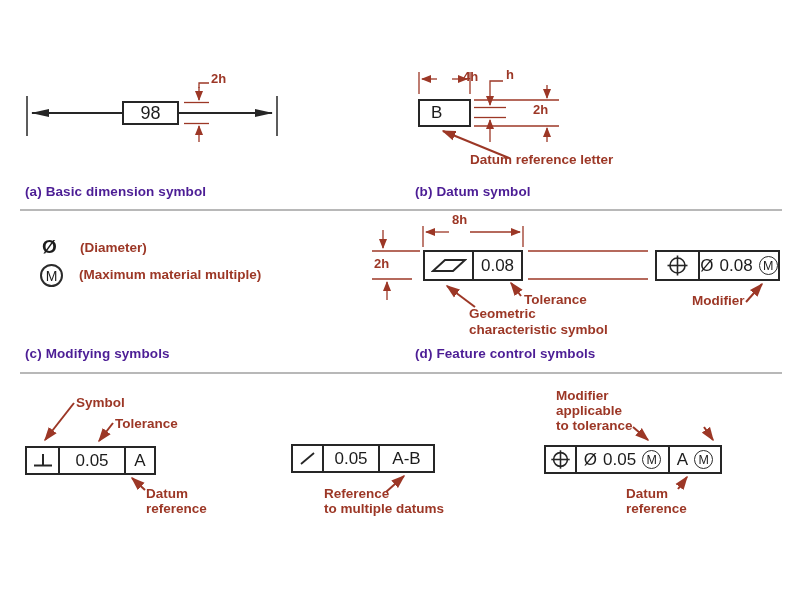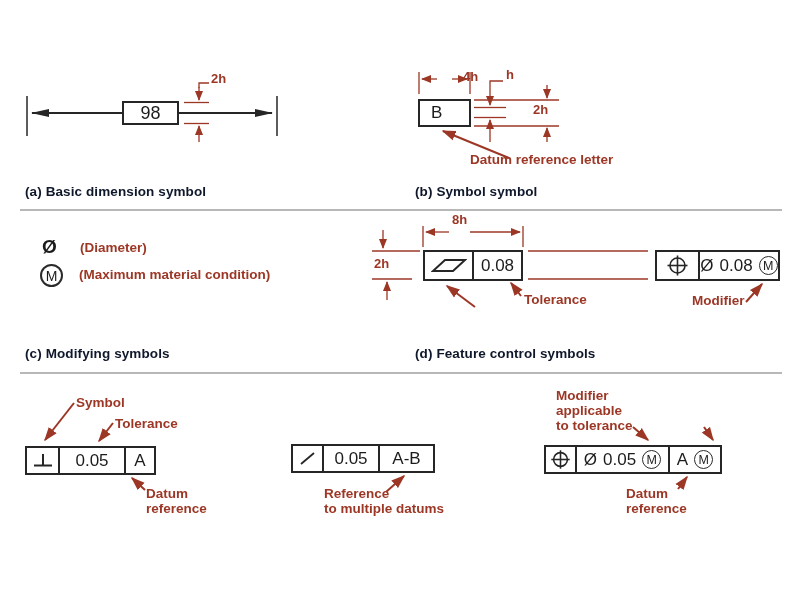--- a/index.html
+++ b/index.html
@@ -1,20 +1,20 @@
 <!DOCTYPE html>
 <html><head>
 <meta charset="utf-8">
 <style>
   html,body{margin:0;padding:0;background:#fff;}
   #stage{position:relative;width:800px;height:600px;background:#ffffff;overflow:hidden;
          font-family:"Liberation Sans","DejaVu Sans",sans-serif;}
   #overlay{position:absolute;left:0;top:0;width:800px;height:600px;pointer-events:none;}
   .abs{position:absolute;}
-  .caption{font-size:13.5px;font-weight:bold;color:#0f172a;letter-spacing:.1px;}
+  .caption{font-size:13.5px;font-weight:bold;color:#4c1d95;letter-spacing:.1px;}
   .redlab{font-size:13.5px;font-weight:bold;color:#9c3726;white-space:pre-line;line-height:15px;}
   .dim{font-size:13px;font-weight:bold;color:#9c3726;}
   .fcf{position:absolute;display:flex;align-items:stretch;border:2px solid #262626;background:#fff;box-sizing:border-box;}
   .cell{display:flex;align-items:center;justify-content:center;border-left:2px solid #262626;
         font-size:17px;color:#1c1c1c;box-sizing:border-box;gap:6px;}
   .cell:first-child{border-left:none;}
   .mc{width:19px;height:19px;border:1.7px solid #2b2b2b;border-radius:50%;display:inline-flex;
       align-items:center;justify-content:center;font-size:12.5px;color:#1c1c1c;box-sizing:border-box;}
   .divider{position:absolute;height:2px;background:#b8b8b8;}
   .glyph{color:#1c1c1c;}
@@ -101,26 +101,26 @@
   <div class="abs dim" style="left:211px;top:71px;">2h</div>
   <div class="abs caption" style="left:25px;top:184px;">(a) Basic dimension symbol</div>
 
   <div class="fcf" style="left:418px;top:99px;width:53px;height:28px;">
     <div class="cell" style="flex:1;justify-content:flex-start;padding-left:11px;">B</div>
   </div>
   <div class="abs dim" style="left:435px;top:69px;margin-left:28px;">4h</div>
   <div class="abs dim" style="left:506px;top:67px;">h</div>
   <div class="abs dim" style="left:533px;top:102px;">2h</div>
   <div class="abs redlab" style="left:470px;top:152px;">Datum reference letter</div>
-  <div class="abs caption" style="left:415px;top:184px;">(b) Symbol symbol</div>
+  <div class="abs caption" style="left:415px;top:184px;">(b) Datum symbol</div>
 
   <div class="abs glyph" style="left:42px;top:236px;font-size:19px;font-weight:bold;">Ø</div>
   <div class="abs redlab" style="left:80px;top:240px;">(Diameter)</div>
   <div class="abs mc" style="left:40px;top:264px;width:23px;height:23px;border-width:2px;font-size:14px;">M</div>
-  <div class="abs redlab" style="left:79px;top:267px;">(Maximum material condition)</div>
+  <div class="abs redlab" style="left:79px;top:267px;">(Maximum material multiple)</div>
   <div class="abs caption" style="left:25px;top:346px;text-align:center;">(c) Modifying symbols</div>
 
   <div class="fcf" style="left:423px;top:250px;width:100px;height:31px;">
     <div class="cell" style="width:47px;">
       <svg width="36" height="15" viewBox="0 0 36 15">
         <polygon points="2,13 22,13 34,2 14,2" fill="none" stroke="#262626" stroke-width="2"></polygon>
       </svg>
     </div>
     <div class="cell" style="flex:1;">0.08</div>
   </div>
@@ -136,20 +136,22 @@
     <div class="cell" style="flex:1;">
       <span>Ø</span>
       <span>0.08</span>
       <span class="mc">M</span>
     </div>
   </div>
 
   <div class="abs dim" style="left:452px;top:212px;">8h</div>
   <div class="abs dim" style="left:374px;top:256px;">2h</div>
   <div class="abs redlab" style="left:524px;top:292px;">Tolerance</div>
+  <div class="abs redlab" style="left:469px;top:306px;line-height:16px;">Geometric
+characteristic symbol</div>
   <div class="abs redlab" style="left:692px;top:293px;">Modifier</div>
   <div class="abs caption" style="left:415px;top:346px;">(d) Feature control symbols</div>
 
   <div class="divider" style="left:20px;top:209px;width:762px;"></div>
   <div class="divider" style="left:20px;top:372px;width:762px;"></div>
 
   <div class="fcf" style="left:25px;top:446px;width:131px;height:29px;">
     <div class="cell" style="width:31px;">
       <svg width="20" height="15" viewBox="0 0 20 15">
         <line x1="10" y1="1" x2="10" y2="12" stroke="#262626" stroke-width="2"></line>

